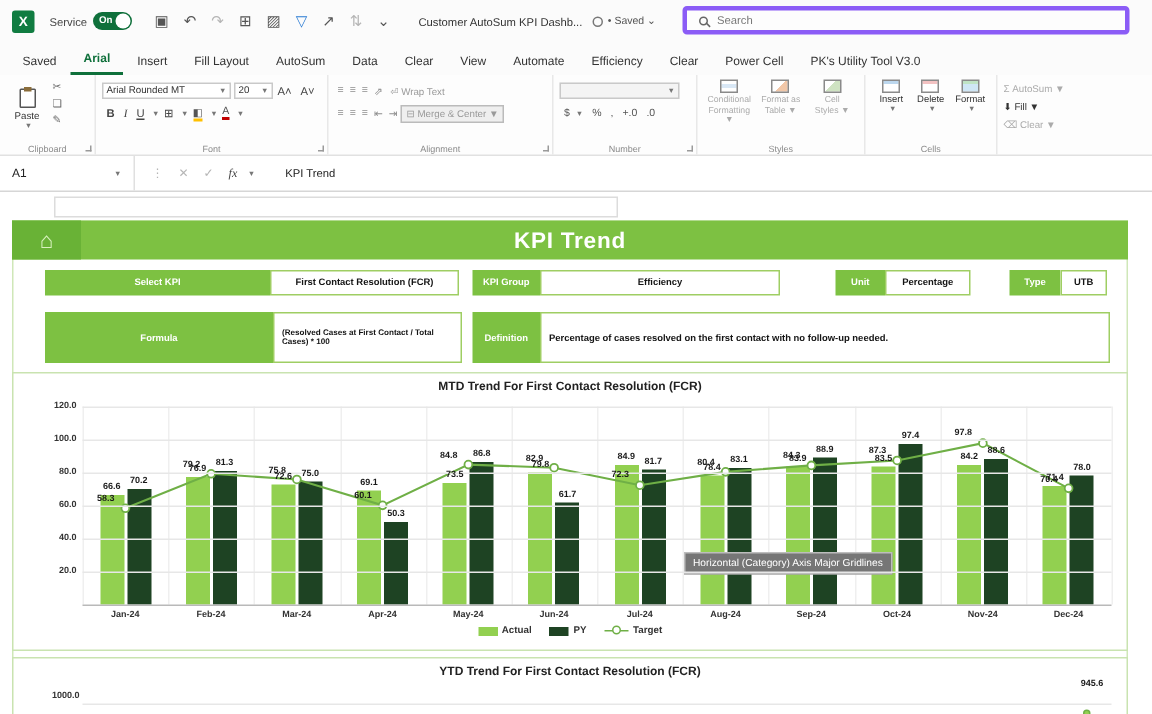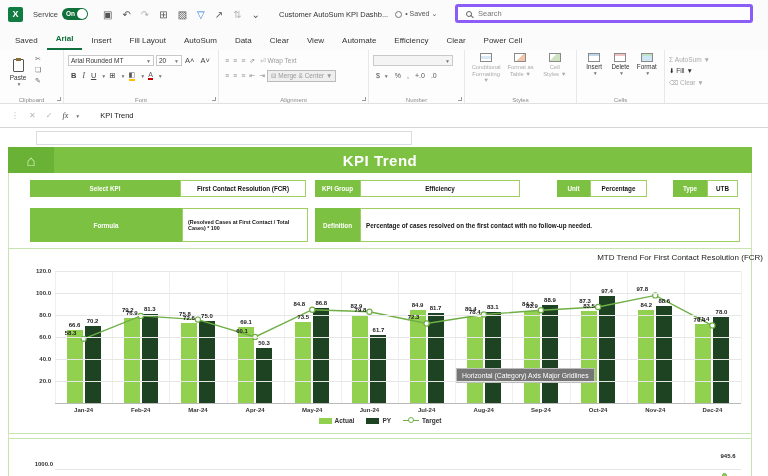--- a/index.html
+++ b/index.html
@@ -85,21 +85,21 @@
   #banner { position:absolute; left:8px; top:19px; width:744px; height:26px; background:#7dc142; display:flex; align-items:center; }
   #home-tile { width:46px; height:26px; background:#69b236; display:flex; align-items:center; justify-content:center; }
   #home-tile .house { color:#d9f2c0; font-size:15px; line-height:15px; }
   #banner-title { position:absolute; left:0; width:100%; text-align:center; color:#fff; font-size:15px; font-weight:bold; letter-spacing:0.5px; }
 
   .glabel { position:absolute; background:#7dc142; color:#fff; font-weight:bold; font-size:6.3px; display:flex; align-items:center; justify-content:center; }
   .gvalue { position:absolute; background:#fff; border:1px solid #9fce63; color:#141414; font-weight:bold; font-size:6.3px; display:flex; align-items:center; justify-content:center; }
   .gvalue.left { justify-content:flex-start; padding-left:5px; }
 
   .chartbox { position:absolute; left:8px; background:#fff; border:1px solid #c9e3b0; }
-  .chart-title { position:absolute; top:4px; left:12px; width:100%; text-align:right; font-size:8px; font-weight:normal; color:#222; }
+  .chart-title { position:absolute; top:4px; left:0; width:100%; text-align:center; font-size:8px; font-weight:bold; color:#222; }
   .ytick { position:absolute; width:40px; text-align:right; font-size:6px; font-weight:bold; color:#333; }
   .gridline-h { position:absolute; left:46px; width:686px; height:1px; background:#e7e7e7; }
   .gridline-v { position:absolute; top:0; width:1px; height:132px; background:#efefef; }
   #plot { position:absolute; left:46px; top:22px; width:686px; height:132px; }
   .axis-x { position:absolute; left:46px; width:686px; height:1px; background:#b9b9b9; }
   .bar { position:absolute; bottom:0; }
   .dlabel { position:absolute; width:30px; text-align:center; font-size:6px; font-weight:bold; color:#1a1a1a; }
   .month-lbl { position:absolute; text-align:center; font-size:6px; font-weight:bold; color:#333; }
   #legend { position:absolute; left:0; width:100%; display:flex; justify-content:center; align-items:center; gap:12px; }
   .leg-item { display:flex; align-items:center; gap:3px; font-size:6.5px; font-weight:bold; color:#333; }
@@ -144,20 +144,21 @@
     <span class="rtab">Insert</span>
     <span class="rtab">Fill Layout</span>
     <span class="rtab">AutoSum</span>
     <span class="rtab">Data</span>
     <span class="rtab">Clear</span>
     <span class="rtab">View</span>
     <span class="rtab">Automate</span>
     <span class="rtab">Efficiency</span>
     <span class="rtab">Clear</span>
     <span class="rtab">Power Cell</span>
+    <span class="rtab">PK's Utility Tool V3.0</span>
   </div>
 
 <div id="ribbon">
   <div class="grp" style="width:64px">
     <div class="bigbtn">
       <div class="paste-ico"></div>
       <span class="btn-txt">Paste</span>
       <span class="car">▼</span>
     </div>
     <div class="mini-col">
@@ -284,20 +285,24 @@
     <div class="edit-row">
       <span class="edit-txt en-t">⬇ <span>Fill</span> ▼</span>
     </div>
     <div class="edit-row">
       <span class="edit-txt dis-t">⌫ <span>Clear</span> ▼</span>
     </div>
   </div>
 </div>
 
 <div id="formulabar">
+  <div id="namebox">
+    <span class="nm">A1</span>
+    <span class="car">▼</span>
+  </div>
   <div class="fx-area">
     <span class="fx-ico">⋮</span>
     <span class="fx-ico">✕</span>
     <span class="fx-ico">✓</span>
     <span class="fx-ico fx-f">fx</span>
     <span class="car">▼</span>
   </div>
   <span id="fb-content">KPI Trend</span>
 </div>
 
@@ -460,18 +465,19 @@
       <div class="dlabel" style="left: 640.25px; top: 48.54px;">88.6</div>
       <div class="dlabel" style="left: 618.25px; top: 37.42px;">97.8</div>
       <div class="month-lbl" style="left: 617.667px; width: 57.1667px; top: 158px;">Nov-24</div>
       <div class="dlabel" style="left: 679.417px; top: 67.46px;">71.4</div>
       <div class="dlabel" style="left: 697.417px; top: 60.2px;">78.0</div>
       <div class="dlabel" style="left: 675.417px; top: 67.56px;">70.4</div>
       <div class="month-lbl" style="left: 674.833px; width: 57.1667px; top: 158px;">Dec-24</div>
     </div>
 
   <div id="ytd-chart" class="chartbox" style="top:310px; width:744px; height:60px">
+    <div class="chart-title">YTD Trend For First Contact Resolution (FCR)</div>
     <div class="ytick" style="left:4px; top:22px">1000.0</div>
     <div id="ytd-grid"></div>
     <div class="dlabel" style="right:8px; top:14px; width:30px">945.6</div>
     <div id="ytd-marker"></div>
   </div>
 </div>
 
 </body></html>

